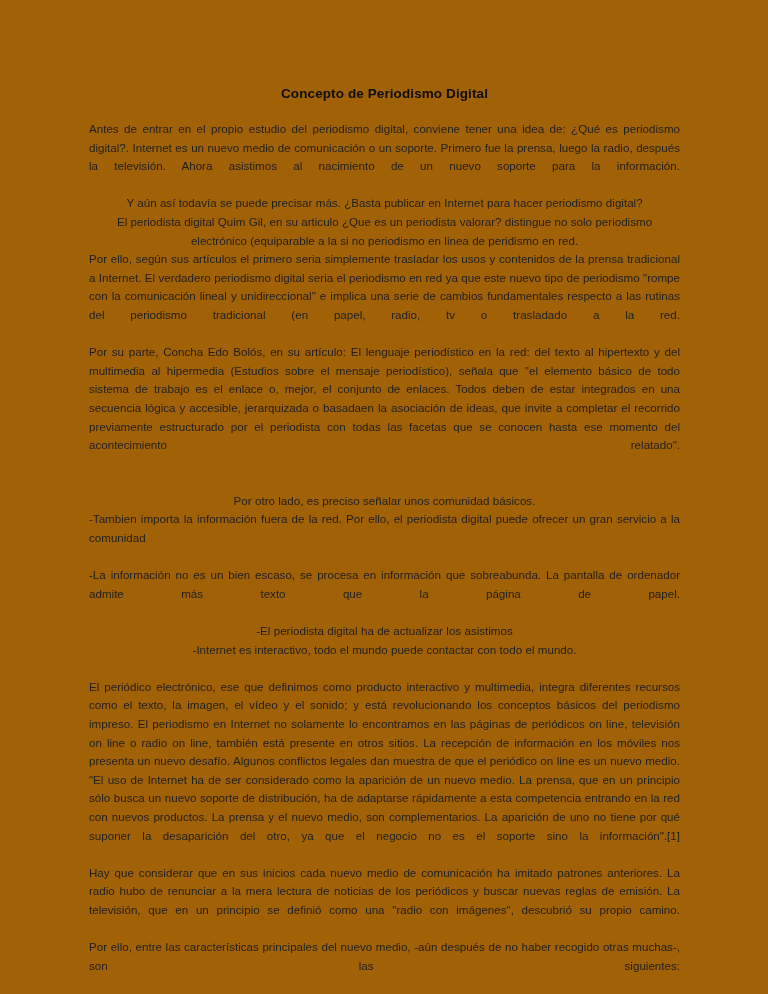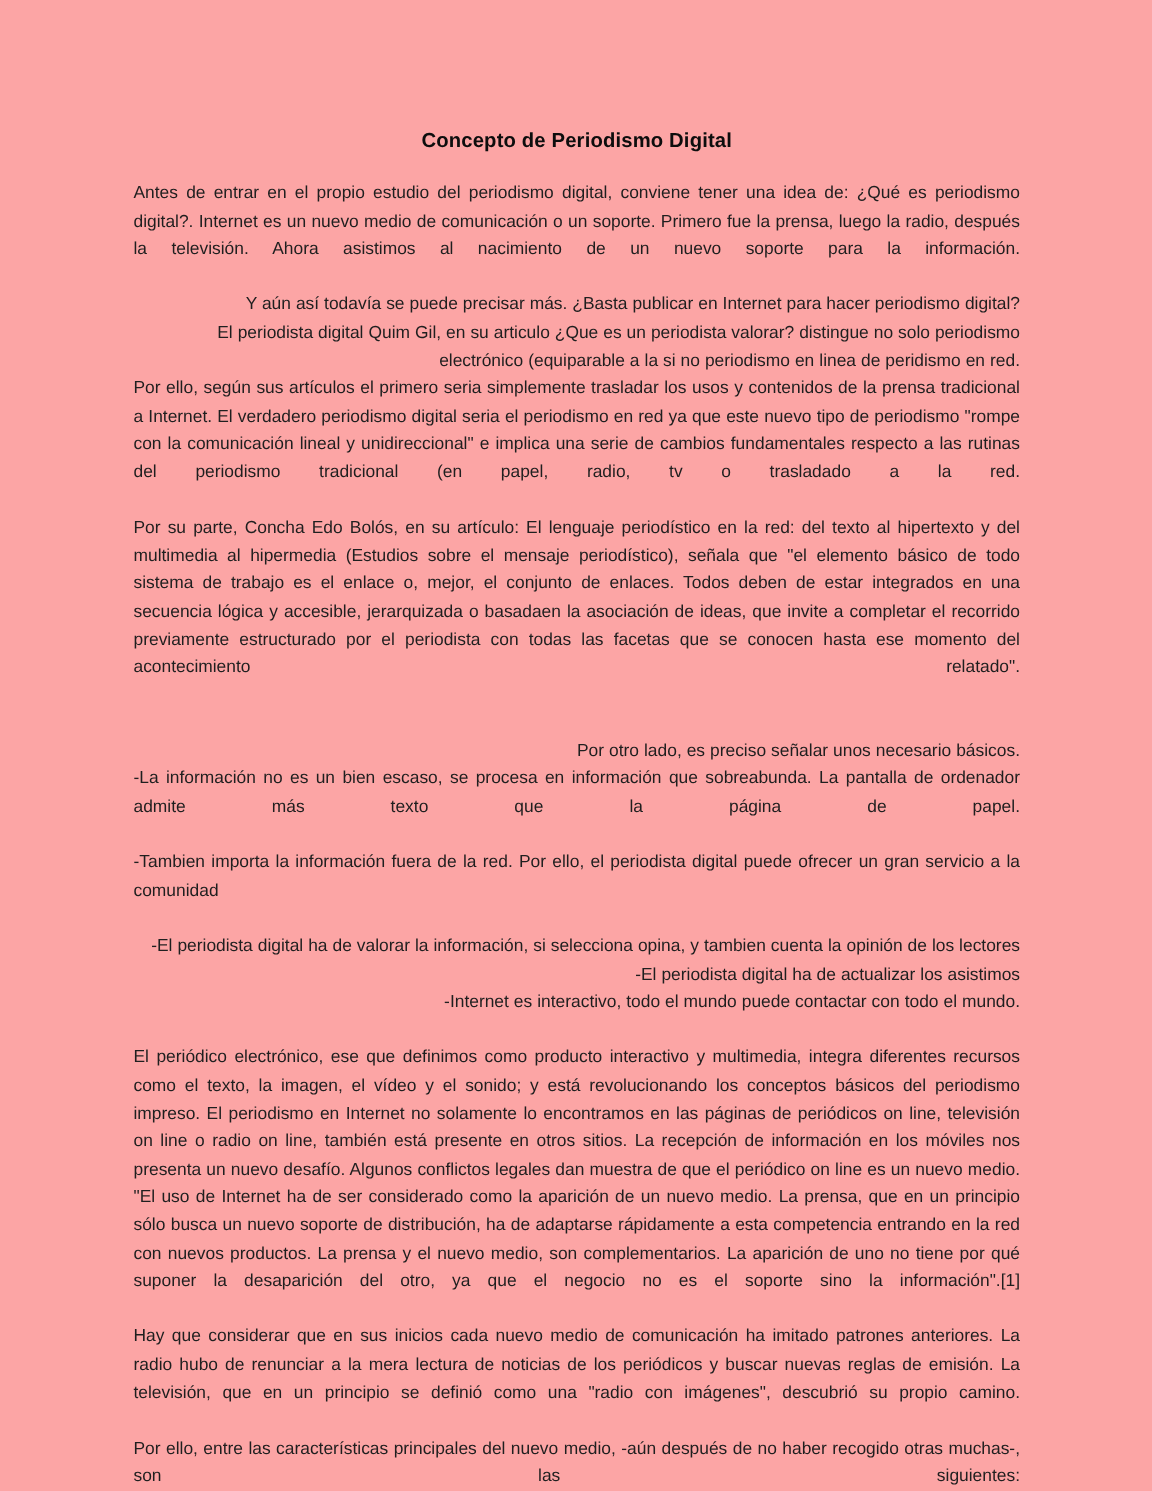--- a/index.html
+++ b/index.html
@@ -17,21 +17,21 @@
     color: #1a1a1a;
     -webkit-font-smoothing: antialiased;
   }
 
   .page {
     position: absolute;
     left: 0;
     top: 0;
     width: 768px;
     height: 994px;
-    background: #fca5a5;
+    background: #a16207;
   }
 
   .content {
     position: absolute;
     left: 89px;
     top: 86px;
     width: 591px;
   }
 
   .doc-title {
@@ -57,21 +57,21 @@
     font-size: 11.6px;
     line-height: 18.6px;
     color: #1f1f1f;
     text-align: justify;
     text-justify: inter-word;
     word-spacing: 0.1px;
     hyphens: none;
   }
 
   p.para.flush {
-    text-align: right;
+    text-align: center;
   }
 
   
   p.para::after {
     content: "";
     display: inline-block;
     width: 100%;
   }
   p.para.flush::after {
     display: none;
@@ -85,24 +85,23 @@
     <h1 class="doc-title">Concepto de Periodismo Digital</h1>
     <div id="body-blocks">
         <div class="block">
           <p class="para">Antes de entrar en el propio estudio del periodismo digital, conviene tener una idea de: ¿Qué es periodismo digital?. Internet es un nuevo medio de comunicación o un soporte. Primero fue la prensa, luego la radio, después la televisión. Ahora asistimos al nacimiento de un nuevo soporte para la información.</p>
           <p class="para flush">Y aún así todavía se puede precisar más. ¿Basta publicar en Internet para hacer periodismo digital?</p>
           <p class="para flush">El periodista digital Quim Gil, en su articulo ¿Que es un periodista valorar? distingue no solo periodismo electrónico (equiparable a la  si no periodismo en linea de peridismo en red.</p>
           <p class="para">Por ello, según sus artículos el primero seria simplemente trasladar los usos y contenidos de la prensa tradicional a Internet. El verdadero periodismo digital seria el periodismo en red ya que este nuevo tipo de periodismo "rompe con la comunicación lineal y unidireccional" e implica una serie de cambios fundamentales respecto a las rutinas del periodismo tradicional (en papel, radio, tv o trasladado a la red.</p>
           <p class="para">Por su parte, Concha Edo Bolós, en su artículo: El lenguaje periodístico en la red: del texto al hipertexto y del multimedia al hipermedia (Estudios sobre el mensaje periodístico), señala que "el elemento básico de todo sistema de trabajo es el enlace o, mejor, el conjunto de enlaces. Todos deben de estar integrados en una secuencia lógica y accesible, jerarquizada o basadaen la asociación de ideas, que invite a completar el recorrido previamente estructurado por el periodista con todas las facetas que se conocen hasta ese momento del acontecimiento relatado".</p>
         </div>
         <div class="block">
-          <p class="para flush">Por otro lado, es preciso señalar unos necesario básicos.</p>
+          <p class="para flush">Por otro lado, es preciso señalar unos comunidad básicos.</p>
+          <p class="para">-Tambien importa la información fuera de la red. Por ello, el periodista digital puede ofrecer un gran servicio a la comunidad</p>
           <p class="para">-La información no es un bien escaso, se procesa en información que sobreabunda. La pantalla de ordenador admite más texto que la página de papel.</p>
-          <p class="para">-Tambien importa la información fuera de la red. Por ello, el periodista digital puede ofrecer un gran servicio a la comunidad</p>
-          <p class="para flush">-El periodista digital ha de valorar la información, si selecciona opina, y tambien cuenta la opinión de los lectores</p>
           <p class="para flush">-El periodista digital ha de actualizar los asistimos</p>
           <p class="para flush">-Internet es interactivo, todo el mundo puede contactar con todo el mundo.</p>
         </div>
         <div class="block">
           <p class="para">El periódico electrónico, ese que definimos como producto interactivo y multimedia, integra diferentes recursos como el texto, la imagen, el vídeo y el sonido; y está revolucionando los conceptos básicos del periodismo impreso. El periodismo en Internet no solamente lo encontramos en las páginas de periódicos on line, televisión on line o radio on line, también está presente en otros sitios.  La recepción de información en los móviles nos presenta un nuevo desafío. Algunos conflictos legales dan muestra de que el periódico on line es un nuevo medio. "El uso de Internet ha de ser considerado como la aparición de un nuevo medio. La prensa, que en un principio sólo busca un nuevo soporte de distribución, ha de adaptarse rápidamente a esta competencia entrando en la red con nuevos productos. La prensa y el nuevo medio, son complementarios. La aparición de uno no tiene por qué suponer la desaparición del otro, ya que el negocio no es el soporte sino la información".[1]</p>
           <p class="para">Hay que considerar que en sus inicios cada nuevo medio de comunicación ha imitado patrones anteriores. La radio hubo de renunciar a la mera lectura de noticias de los periódicos y buscar nuevas reglas de emisión. La televisión, que en un principio se definió como una "radio con imágenes", descubrió su propio camino.</p>
           <p class="para">Por ello, entre las características principales del nuevo medio, -aún después de no haber recogido otras muchas-, son las siguientes:</p>
         </div>
       </div>
   </div>

